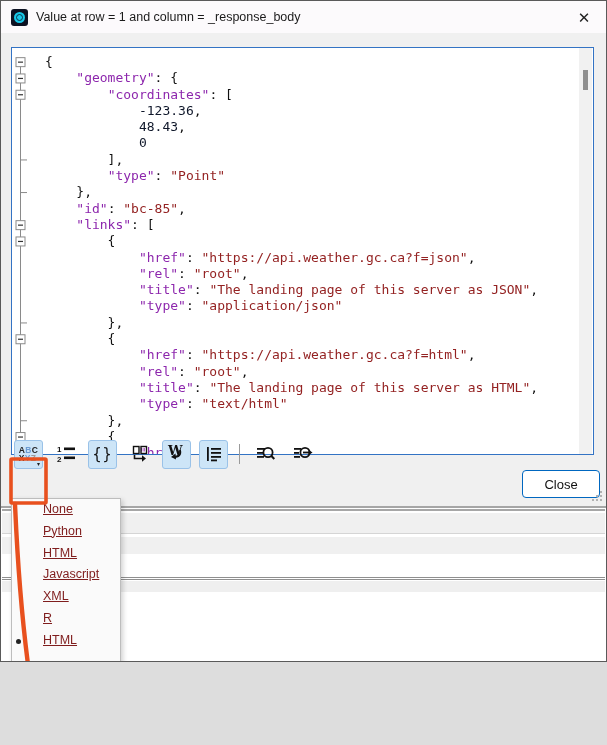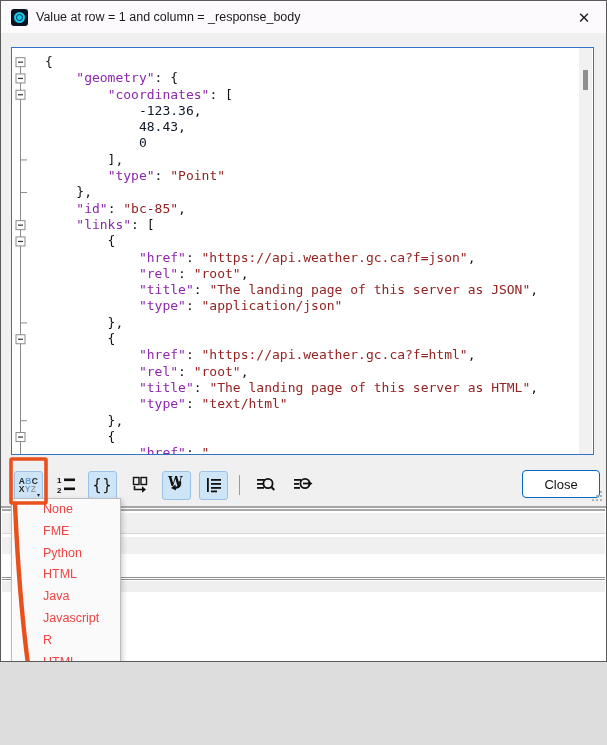--- a/index.html
+++ b/index.html
@@ -28,21 +28,21 @@
   .gutter-svg{position:absolute;left:0;top:0;width:26px;height:406px;}
   pre.code{position:absolute;left:33px;top:6px;margin:0;font-family:"DejaVu Sans Mono","Liberation Mono",monospace;
            font-size:13px;line-height:16.3px;color:#111;white-space:pre;}
   .tk{color:#8d27ad;}  
   .ts{color:#942222;}  
   .tn{color:#0f172a;}  
   .vscroll{position:absolute;right:1px;top:0;width:13px;height:406px;background:#f1f1f1;}
   .vthumb{position:absolute;left:4px;top:22px;width:5px;height:20px;background:#8f8f8f;}
 
   
-  .toolbar{position:absolute;left:13px;top:437px;height:30px;display:flex;align-items:center;gap:8px;}
+  .toolbar{position:absolute;left:13px;top:406px;height:30px;display:flex;align-items:center;gap:8px;}
   .tbtn{width:29px;height:29px;display:flex;align-items:center;justify-content:center;
         box-sizing:border-box;border-radius:3px;position:relative;}
   .tbtn.on{background:#cde5f7;border:1px solid #9ac2e8;}
   .tsep{width:1px;height:20px;background:#9a9a9a;margin:0 3px;}
   .lang-letters{font-size:8.5px;font-weight:bold;line-height:8.5px;letter-spacing:.4px;color:#222;text-align:left;}
   .lang-letters .lt-b{color:#6b9bd2;} .lang-letters .lt-z{color:#9a9a9a;}
   .lang-caret{position:absolute;right:2px;bottom:1px;font-size:6px;color:#222;}
   .brace-txt{font-size:15px;color:#111;letter-spacing:1px;font-family:"DejaVu Sans Mono",monospace;}
   .w-glyph{font-family:"DejaVu Serif",serif;font-weight:bold;font-size:13px;color:#111;
            position:absolute;left:5px;top:2px;}
@@ -57,21 +57,21 @@
   .bg-below{position:absolute;left:1px;right:1px;top:507px;bottom:1px;background:#fff;}
   .bg-below .r1{position:absolute;left:0;right:0;top:1px;height:2px;background:#a6a6a6;}
   .bg-below .r2{position:absolute;left:0;right:0;top:5px;height:20px;background:#f0f0f0;border-bottom:1px solid #d5d5d5;}
   .bg-below .r3{position:absolute;left:0;right:0;top:29px;height:17px;background:#f0f0f0;}
   .bg-below .r4{position:absolute;left:0;right:0;top:69px;height:1px;border-top:1px solid #8f8f8f;border-bottom:1px solid #8f8f8f;background:#fff;}
   .bg-below .r5{position:absolute;left:0;right:0;top:73px;height:11px;background:#efefef;}
 
   
   .menu{position:absolute;left:10px;top:497px;width:110px;height:240px;background:#fafafa;
         border:1px solid #bdbdbd;box-shadow:2px 2px 5px rgba(0,0,0,.18);z-index:5;box-sizing:border-box;}
-  .menu-item{position:relative;height:21.8px;line-height:21.8px;padding-left:31px;font-size:12.5px;color:#ef4444;}
+  .menu-item{position:relative;height:21.8px;line-height:21.8px;padding-left:31px;font-size:12.5px;color:#7f1d1d;text-decoration:underline;}
   .menu-item .bullet{position:absolute;left:4px;top:9px;width:5px;height:5px;border-radius:50%;background:#222;}
 
   
   .annot{position:absolute;left:0;top:0;width:607px;height:745px;z-index:10;pointer-events:none;}
 </style>
 </head>
 <body>
 
 <div class="window">
 
@@ -227,25 +227,24 @@
   <div class="bg-below">
     <div class="r1"></div>
       <div class="r2"></div>
       <div class="r3"></div>
       <div class="r4"></div>
       <div class="r5"></div>
   </div>
 
   <div class="menu" id="menu">
       <div class="menu-item"><span>None</span></div>
-      <div class="menu-item"><span>FME</span></div>
       <div class="menu-item"><span>Python</span></div>
       <div class="menu-item"><span>HTML</span></div>
-      <div class="menu-item"><span>Java</span></div>
       <div class="menu-item"><span>Javascript</span></div>
+      <div class="menu-item"><span>XML</span></div>
       <div class="menu-item"><span>R</span></div>
       <div class="menu-item"><span class="bullet"></span><span>HTML</span></div>
     </div>
 
   <svg class="annot" viewBox="0 0 607 745">
     <rect id="annot-rect" x="10" y="458" width="35" height="44" rx="1" fill="none" stroke-width="3.6" stroke="#e8501e"></rect>
     <path id="annot-arrow" d="M14 503 Q 19 620 33 704" fill="none" stroke-width="4.4" stroke-linecap="round" stroke="#e8501e"></path>
     <polygon id="annot-head" points="35.5,719 25,703.5 41,700.5" fill="#e8501e"></polygon>
   </svg>
 </div>

